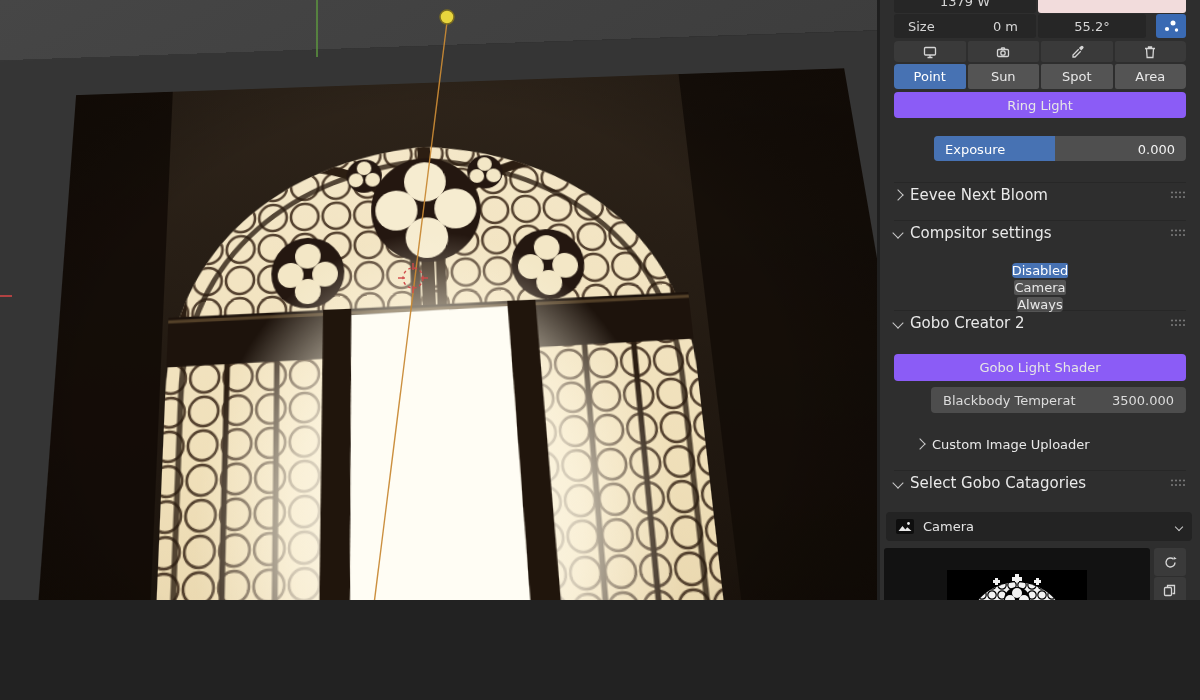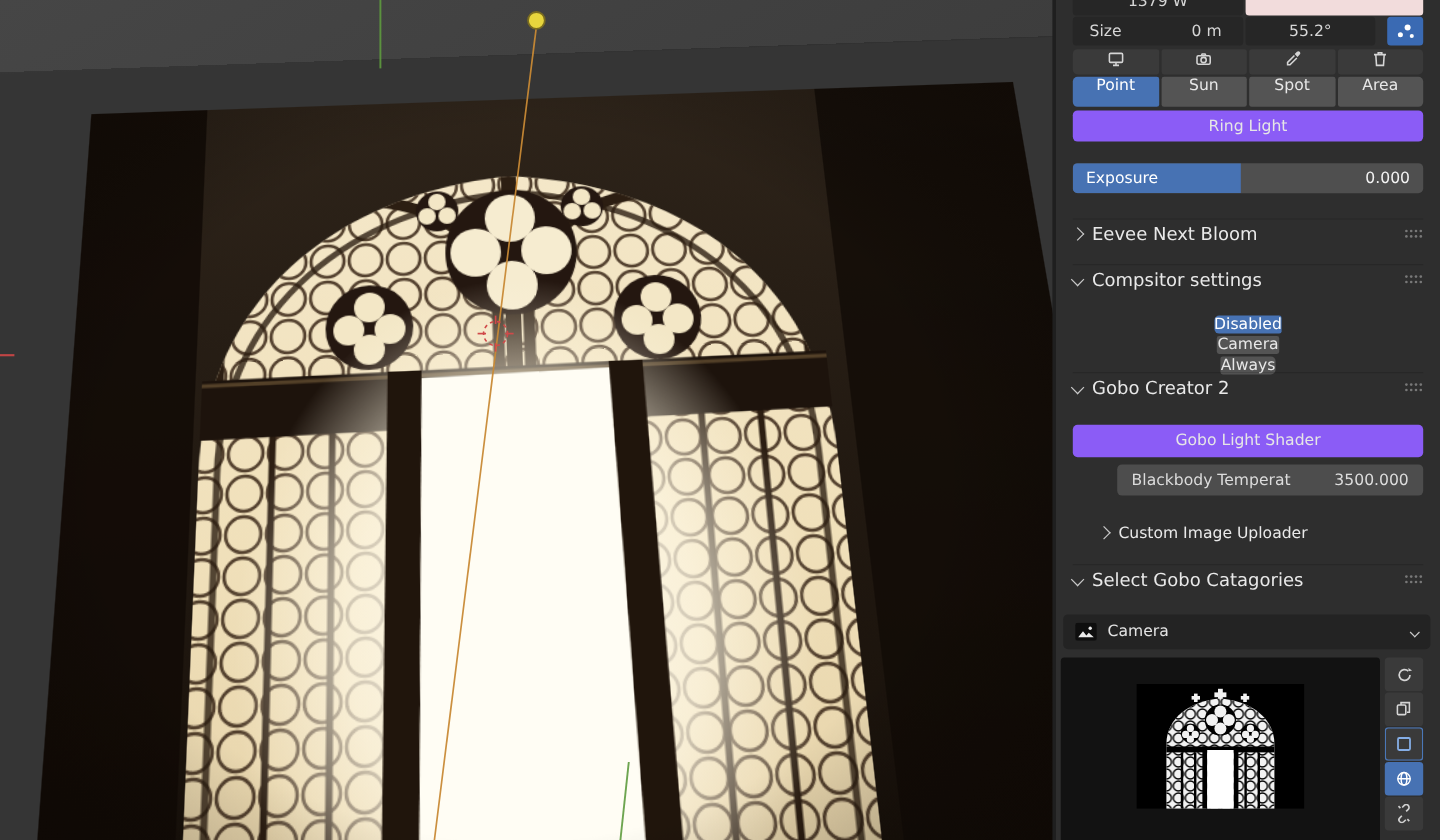--- a/index.html
+++ b/index.html
@@ -1,21 +1,21 @@
 <!DOCTYPE html>
 <html><head>
 <meta charset="utf-8">
 <style>
   html,body { margin:0; padding:0; }
   body {
     font-family:"DejaVu Sans","Liberation Sans",sans-serif;
     background:#222;
   }
   .app {
-    position:relative; width:1200px; height:700px; overflow:hidden;
+    position:relative; width:1200px; height:600px; overflow:hidden;
     background:#2e2e2e; user-select:none;
   }
 
   
   .viewport {
     position:absolute; left:0; top:0; width:880px; height:700px;
     background:linear-gradient(150deg,#464646 0%,#3d3d3d 45%,#393939 100%);
     overflow:hidden;
   }
   .plane3d {
@@ -49,39 +49,39 @@
   .size-row .size { flex:0 0 142px; justify-content:space-between; padding:0 18px 0 14px; box-sizing:border-box; }
   .size-row .angle { flex:1; }
   .deco {
     flex:0 0 30px; height:24px; margin-left:8px; background:#3a6ab3;
     border-radius:3px; display:flex; align-items:center; justify-content:center;
   }
 
   .seg { gap:2px; }
   .segbtn {
     flex:1; height:100%; background:#545454; border-radius:2px;
-    display:flex; justify-content:center; color:#e8e8e8;
+    display:flex; align-items:center; justify-content:center; color:#e8e8e8;
   }
   .seg .segbtn:first-child { border-radius:4px 2px 2px 4px; }
   .seg .segbtn:last-child  { border-radius:2px 4px 4px 2px; }
   .segbtn.active { background:#4772b3; color:#fff; }
 
   .icons-row { top:41px; height:21px; }
   .icons-row .segbtn { background:#3a3a3a; }
   .types-row { top:64px; height:25px; }
   .ring-row { top:92px; height:26px; }
 
   .btn {
     width:100%; height:100%; background:#8b5cf6; border-radius:4px;
     color:#e6e6e6; display:flex; align-items:center; justify-content:center;
   }
 
   .slider {
     top:136px; height:25px; background:#4f4f4f; border-radius:4px;
-    overflow:hidden; position:absolute;
+    overflow:hidden; position:absolute;margin-left:40px;
   }
   .slider .fill { position:absolute; left:0; top:0; bottom:0; background:#4772b3; }
   .slider .slbl { position:absolute; left:11px; top:50%; transform:translateY(-50%); color:#fff; z-index:1; }
   .slider .sval { position:absolute; right:11px; top:50%; transform:translateY(-50%); color:#f2f2f2; z-index:1; }
 
   .hdr { gap:8px; color:#e9e9e9; border-top:1px solid rgba(0,0,0,.15); }
   .hdr .htxt { font-size:15px; }
   .grip { margin-left:auto; flex:0 0 auto; }
 
   .chev {

